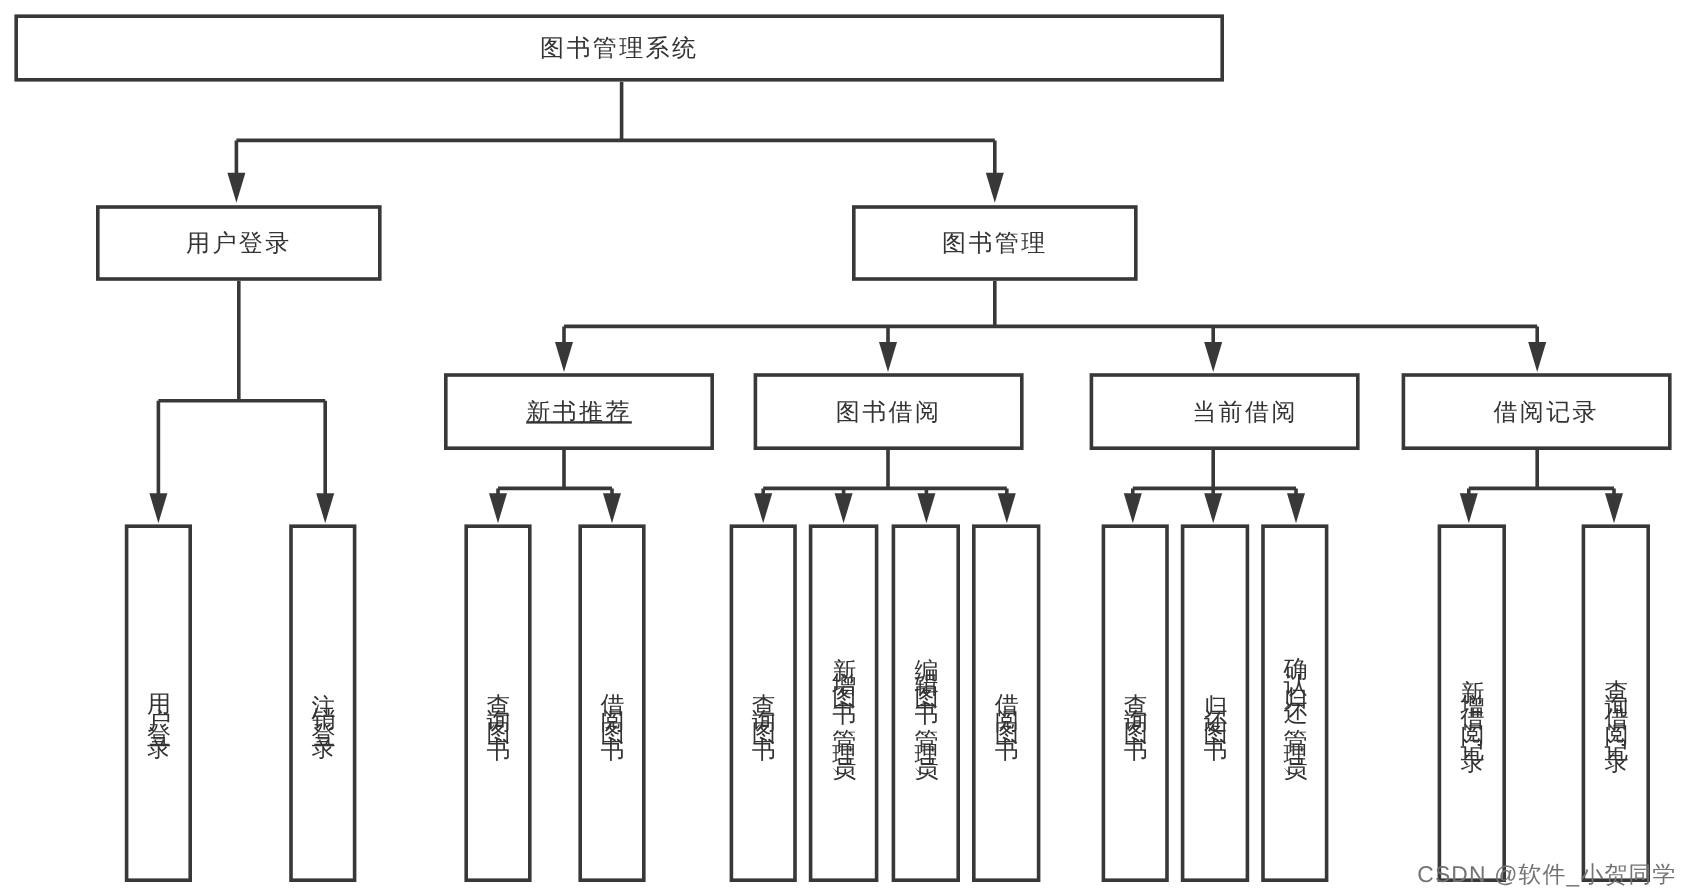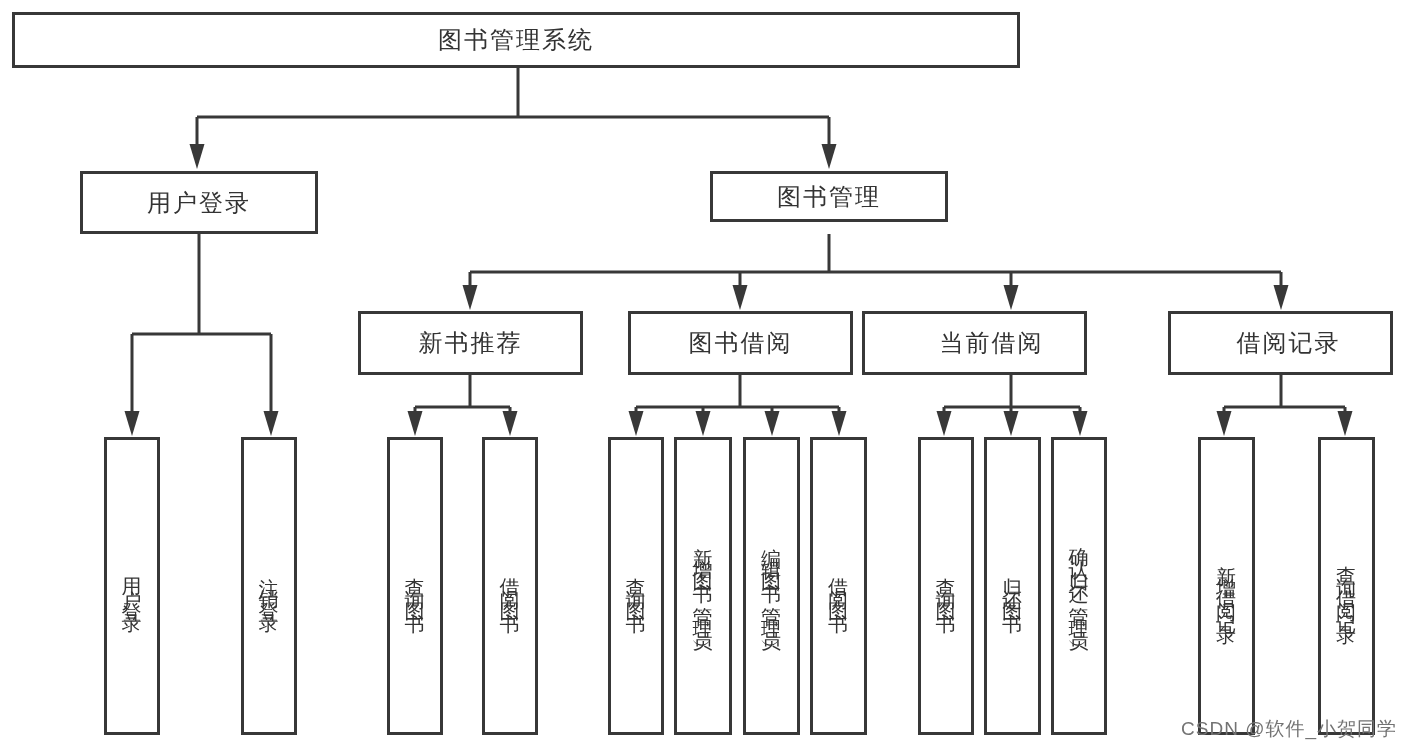--- a/index.html
+++ b/index.html
@@ -14,39 +14,39 @@
   .connectors{position:absolute;left:0;top:0;width:1405px;height:747px;}
   .connectors path{stroke:#383838;stroke-width:3;fill:none;}
   .connectors polygon{fill:#383838;stroke:none;}
   .node{
     position:absolute;
     box-sizing:border-box;
     border:3px solid #383838;
     background:#ffffff;
     display:flex;align-items:center;justify-content:center;
   }
-  .node.h{font-size:24px;letter-spacing:2px;}
+  .node.h{font-size:20px;letter-spacing:2px;}
   .node.v > span{
     display:block;
     writing-mode:vertical-rl;
     text-orientation:mixed;
     font-size:20px;
     letter-spacing:12px;
     line-height:1;
   }
   
   .n-root{left:12px;top:12px;width:1008px;height:56px;}
   
   .n-user{left:80px;top:171px;width:238px;height:63px;}
-  .n-book{left:710px;top:171px;width:238px;height:51px;}
+  .n-book{left:710px;top:171px;width:238px;height:63px;}
   
   .lvl3{top:311px;height:64px;width:225px;}
-  .n-nbr{left:358px;}
+  .n-nbr{left:370px;text-decoration:underline;}
   .n-bb{left:628px;}
-  .n-cb{left:862px;padding-left:34px;}
+  .n-cb{left:908px;padding-left:34px;}
   .n-br{left:1168px;padding-left:16px;}
   
   .leaf{top:437px;height:298px;}
   .n-u1{left:104px;width:56px;}
   .n-u2{left:241px;width:56px;}
   .n-n1{left:387px;width:56px;}
   .n-n2{left:482px;width:56px;}
   .n-b1{left:608px;width:56px;}
   .n-b2{left:674px;width:58px;}
   .n-b3{left:743px;width:57px;}

